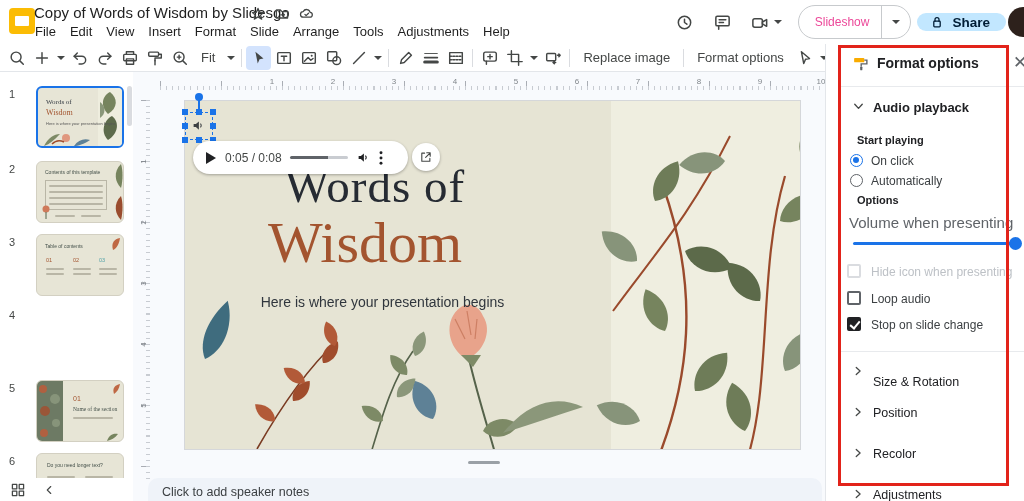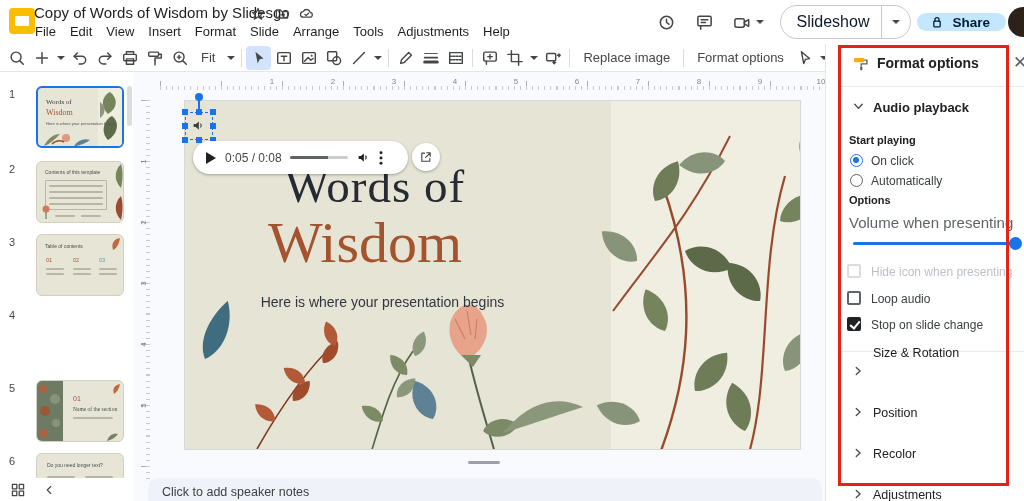--- a/index.html
+++ b/index.html
@@ -14,21 +14,21 @@
   .topbar { position:absolute; left:0; top:0; width:1024px; height:44px; background:#fff; }
   .slides-logo { position:absolute; left:9px; top:8px; width:26px; height:26px; background:#FBBC04; border-radius:4px; }
   .slides-logo::after { content:""; position:absolute; left:6px; top:8px; width:14px; height:10px; background:#fff; border-radius:1px; }
   .doc-title { position:absolute; left:34px; top:4px; font-size:15px; color:#1f1f1f; white-space:nowrap; }
   .title-icons { position:absolute; left:250px; top:6px; display:flex; gap:8px; }
   .menubar { position:absolute; left:28px; top:22px; display:flex; }
   .menubar span { font-size:13px; color:#1f1f1f; padding:2px 7px; border-radius:8px; cursor:default; }
   .topright { position:absolute; right:0; top:0; height:44px; display:flex; align-items:center; }
   .tr-ic { width:38px; height:38px; display:flex; align-items:center; justify-content:center; }
   .btn-slideshow { display:flex; align-items:center; height:34px; border:1px solid #c7cacd; border-radius:17px; background:#fff; margin:0 6px 0 8px; overflow:hidden; }
-  .btn-slideshow .lbl { font-size:16px; color:#0f172a; padding:0 12px 0 16px; }
+  .btn-slideshow .lbl { font-size:12px; color:#ec4899; padding:0 12px 0 16px; }
   .btn-slideshow .dd { border-left:1px solid #c7cacd; padding:0 10px; height:100%; display:flex; align-items:center; }
   .btn-share { display:flex; align-items:center; gap:7px; height:18px; background:#c2e7ff; border-radius:17px; padding:0 16px 0 12px; margin-right:18px; }
   .btn-share .lbl { font-size:13.5px; color:#001d35; font-weight:bold; }
   .avatar { position:absolute; right:-14px; top:7px; width:30px; height:30px; border-radius:50%; background:#2d211c; }
 
   
   .toolbar { position:absolute; left:0; top:44px; width:1024px; height:28px; background:#fff; border-bottom:1px solid #e3e6ea; display:flex; align-items:center; padding-left:4px; }
   .tbi { width:25px; height:24px; display:flex; align-items:center; justify-content:center; border-radius:4px; flex:none; }
   .tbi.sm { width:13px; }
   .tbi.active { background:#d3e3fd; }
@@ -82,21 +82,21 @@
   .drag-handle { position:absolute; left:335px; top:389px; width:32px; height:3px; background:#9aa0a6; border-radius:2px; }
   .notes { position:absolute; left:15px; top:406px; width:674px; height:23px; background:#eff3f9; border-radius:10px 10px 0 0; display:flex; align-items:flex-start; padding:7px 0 0 14px; }
   .notes span { font-size:12.5px; color:#3c4043; }
 
   
   .panel { position:absolute; left:825px; top:44px; width:199px; height:457px; background:#fff; border-left:1px solid #e3e6ea; }
   .p-divider { position:absolute; left:14px; width:185px; height:1px; background:#e8eaed; }
   .p-title { position:absolute; left:51px; top:11px; font-size:14px; color:#202124; font-weight:bold; }
   .p-close { position:absolute; left:187px; top:8px; font-size:17px; color:#5f6368; }
   .p-sechead { position:absolute; left:47px; font-size:13px; color:#202124; font-weight:bold; }
-  .p-label { position:absolute; left:23px; font-size:11px; color:#202124; font-weight:bold; }
+  .p-label { position:absolute; left:31px; font-size:11px; color:#202124; font-weight:bold; }
   .p-sublabel { position:absolute; left:23px; font-size:15px; color:#5f6368; }
   .radio { position:absolute; left:24px; width:13px; height:13px; border:1.5px solid #5f6368; border-radius:50%; }
   .radio.on { border-color:#1a73e8; }
   .radio.on::after { content:""; position:absolute; left:2px; top:2px; width:6px; height:6px; border-radius:50%; background:#1a73e8; }
   .rlabel { position:absolute; left:45px; font-size:12px; color:#3c4043; }
   .slider-track { position:absolute; left:27px; top:198px; width:162px; height:2.5px; background:#1a73e8; border-radius:2px; }
   .slider-thumb { position:absolute; left:183px; top:192.5px; width:13px; height:13px; border-radius:50%; background:#1a73e8; }
   .cbox { position:absolute; left:21px; width:14px; height:14px; border:2px solid #5f6368; border-radius:2px; }
   .cbox.dis { border-color:#dadce0; }
   .cbox.checked { background:#202124; border-color:#202124; }
@@ -626,21 +626,21 @@
   <div class="clabel dis" style="top:221px">Hide icon when presenting</div>
   <span class="cbox" style="top:247px"></span>
   <div class="clabel" style="top:248px">Loop audio</div>
   <span class="cbox checked" style="top:273px"></span>
   <div class="clabel" style="top:274px">Stop on slide change</div>
 
   <div class="p-divider" style="top:307px"></div>
   <svg class="ic psec-chev" style="top:320px" width="14" height="14" viewBox="0 0 20 20">
       <path d="M7.5 5 L13 10 L7.5 15" style="stroke-width:1.8"></path>
     </svg>
-  <div class="psec-label" style="top:302px">Size &amp; Rotation</div>
+  <div class="psec-label" style="top:331px">Size &amp; Rotation</div>
   <svg class="ic psec-chev" style="top:361px" width="14" height="14" viewBox="0 0 20 20">
       <path d="M7.5 5 L13 10 L7.5 15" style="stroke-width:1.8"></path>
     </svg>
   <div class="psec-label" style="top:362px">Position</div>
   <svg class="ic psec-chev" style="top:402px" width="14" height="14" viewBox="0 0 20 20">
       <path d="M7.5 5 L13 10 L7.5 15" style="stroke-width:1.8"></path>
     </svg>
   <div class="psec-label" style="top:403px">Recolor</div>
   <svg class="ic psec-chev" style="top:443px" width="14" height="14" viewBox="0 0 20 20">
       <path d="M7.5 5 L13 10 L7.5 15" style="stroke-width:1.8"></path>

